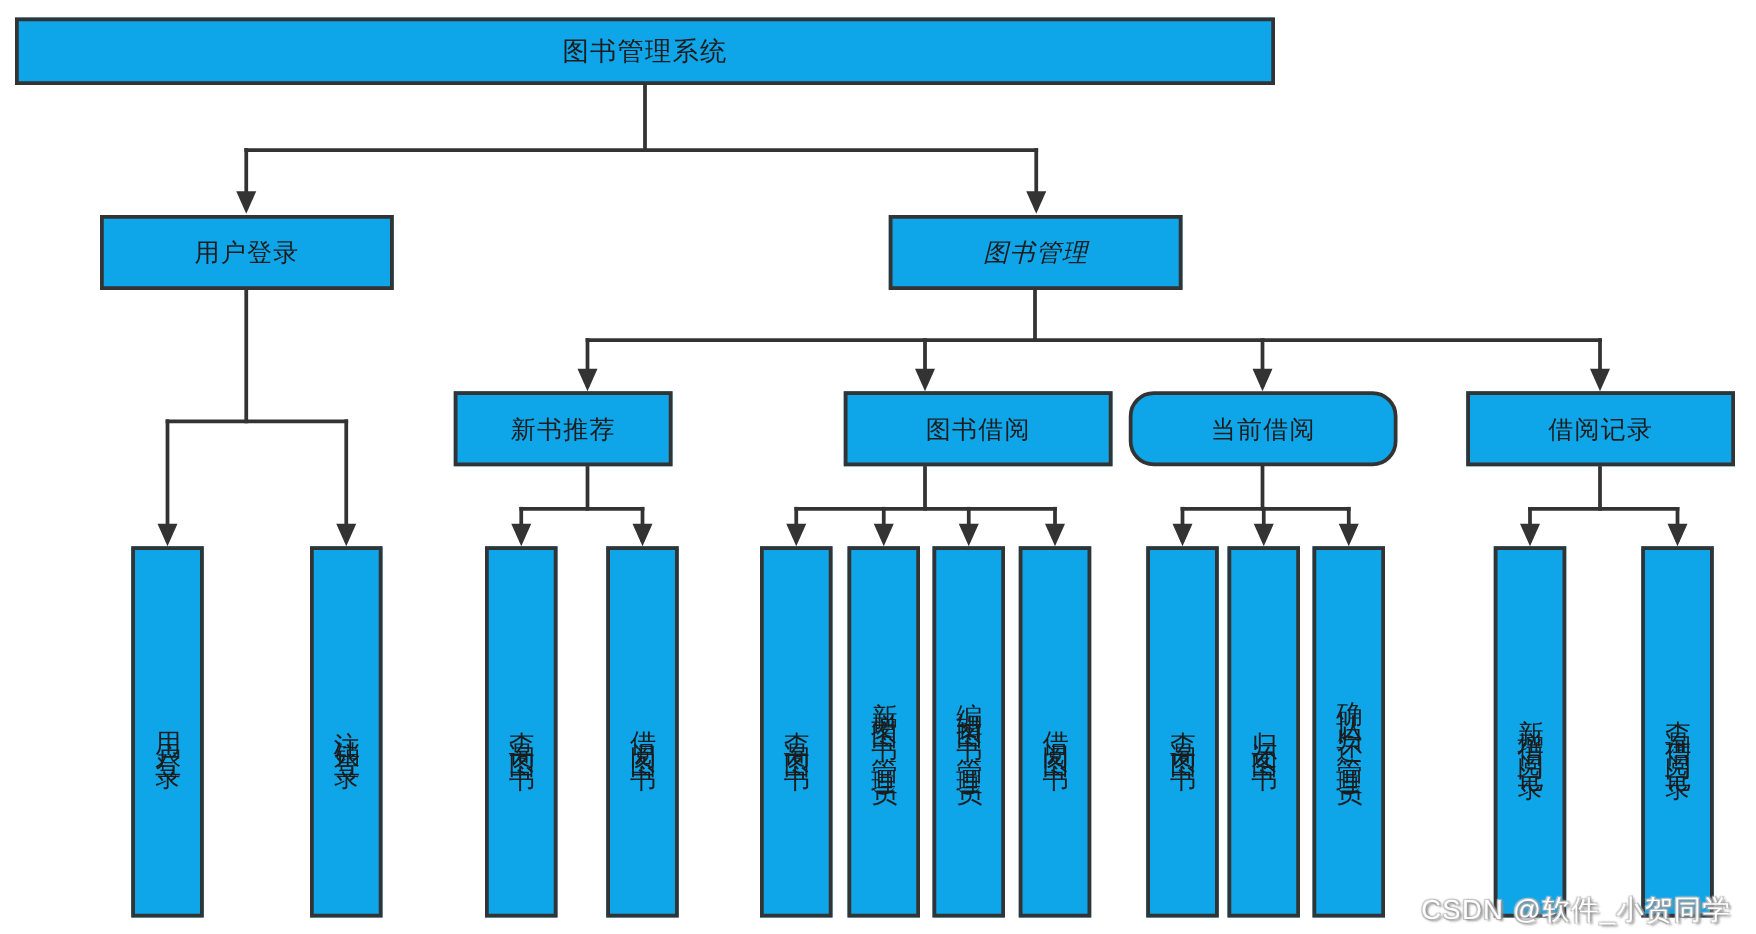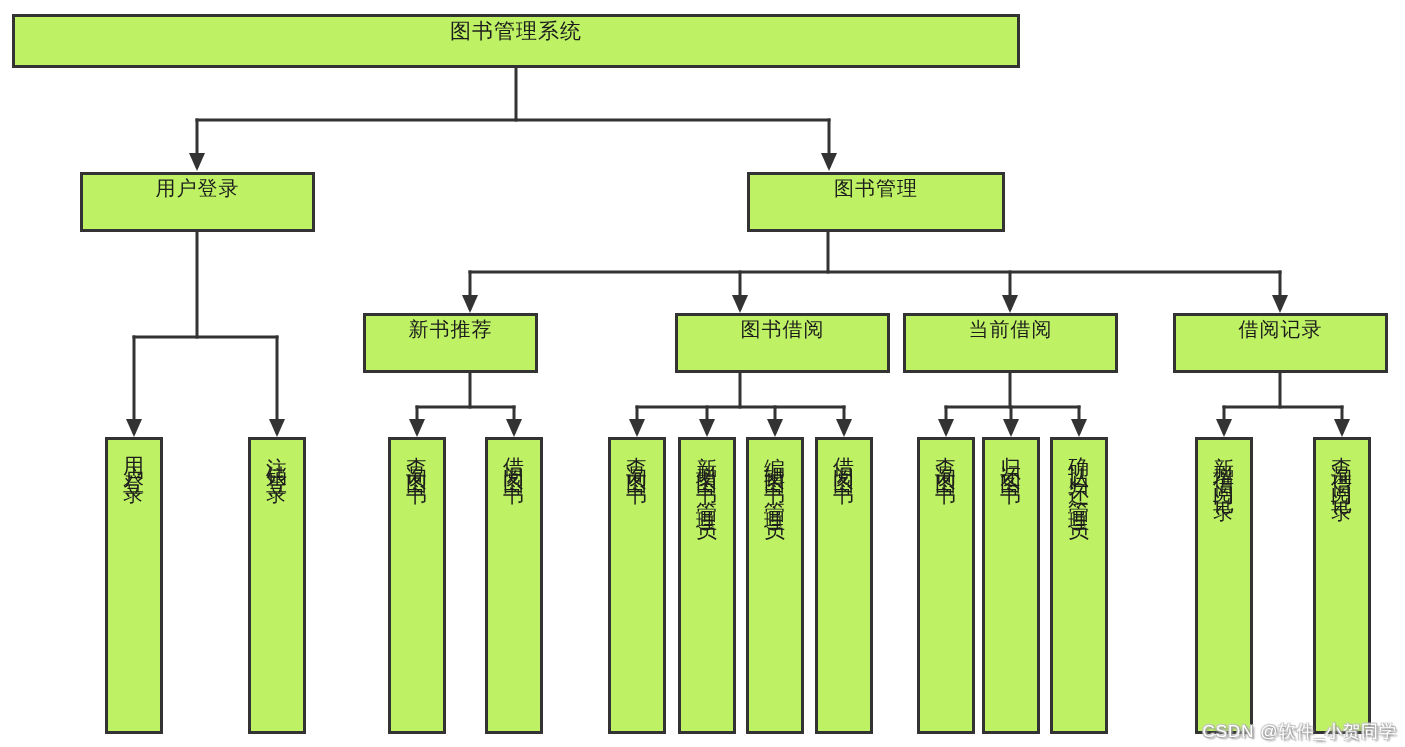--- a/index.html
+++ b/index.html
@@ -15,43 +15,43 @@
     background:var(--bg);
     overflow:hidden;
   }
   svg.connectors{position:absolute;left:0;top:0;z-index:1;}
   svg.connectors line{stroke:var(--line);stroke-width:3;stroke-linecap:square;}
   svg.connectors polygon{fill:var(--line);}
   .node{
     position:absolute;
     box-sizing:border-box;
     border:3px solid var(--line);
-    background:#bef264;
-    display:flex;justify-content:center;
+    background:#0ea5e9;
+    display:flex;align-items:center;justify-content:center;
     color:var(--text);
     z-index:2;
   }
   .node.h{font-size:20px;letter-spacing:1px;}
   .node.root{left:12px;top:14px;width:1008px;height:54px;font-size:21px;}
   .node.v{
     top:437px;width:58px;height:297px;
   }
   .node.v .vtext{
     writing-mode:vertical-rl;
     text-orientation:mixed;
     font-size:21px;
     line-height:1;
     letter-spacing:9px;
     white-space:nowrap;
   }
   .watermark{
     position:absolute;
-    right:8px;bottom:4px;
+    right:20px;bottom:4px;
     z-index:5;
-    font-size:17px;
+    font-size:22px;
     color:#ffffff;
     text-shadow:2px 2px 2px #8f8f8f, -1px -1px 1px #c9c9c9, 1px -1px 1px #b5b5b5, -1px 1px 1px #b5b5b5;
     letter-spacing:1px;
     pointer-events:none;
   }
 </style>
 </head>
 <body>
 
 <div class="stage">
@@ -118,31 +118,31 @@
     <polygon points="1342,437 1334,419 1350,419"></polygon>
   </svg>
 
   <div class="node h root">
     <span>图书管理系统</span>
   </div>
 
   <div class="node h" style="left:80px;top:172px;width:235px;height:60px;">
     <span>用户登录</span>
   </div>
-  <div class="node h" style="left:747px;top:172px;width:258px;height:60px;">
+  <div class="node h" style="left:711px;top:172px;width:235px;height:60px;font-style:italic;">
     <span>图书管理</span>
   </div>
 
   <div class="node h" style="left:363px;top:313px;width:175px;height:60px;">
     <span>新书推荐</span>
   </div>
   <div class="node h" style="left:633px;top:313px;width:215px;height:60px;margin-left:42px;">
     <span>图书借阅</span>
   </div>
-  <div class="node h" style="left:903px;top:313px;width:215px;height:60px;">
+  <div class="node h" style="left:903px;top:313px;width:215px;height:60px;border-radius:20px;">
     <span>当前借阅</span>
   </div>
   <div class="node h" style="left:1173px;top:313px;width:215px;height:60px;">
     <span>借阅记录</span>
   </div>
 
   <div class="node v" style="left:105px;">
     <span class="vtext">用户登录</span>
   </div>
   <div class="node v" style="left:248px;">

